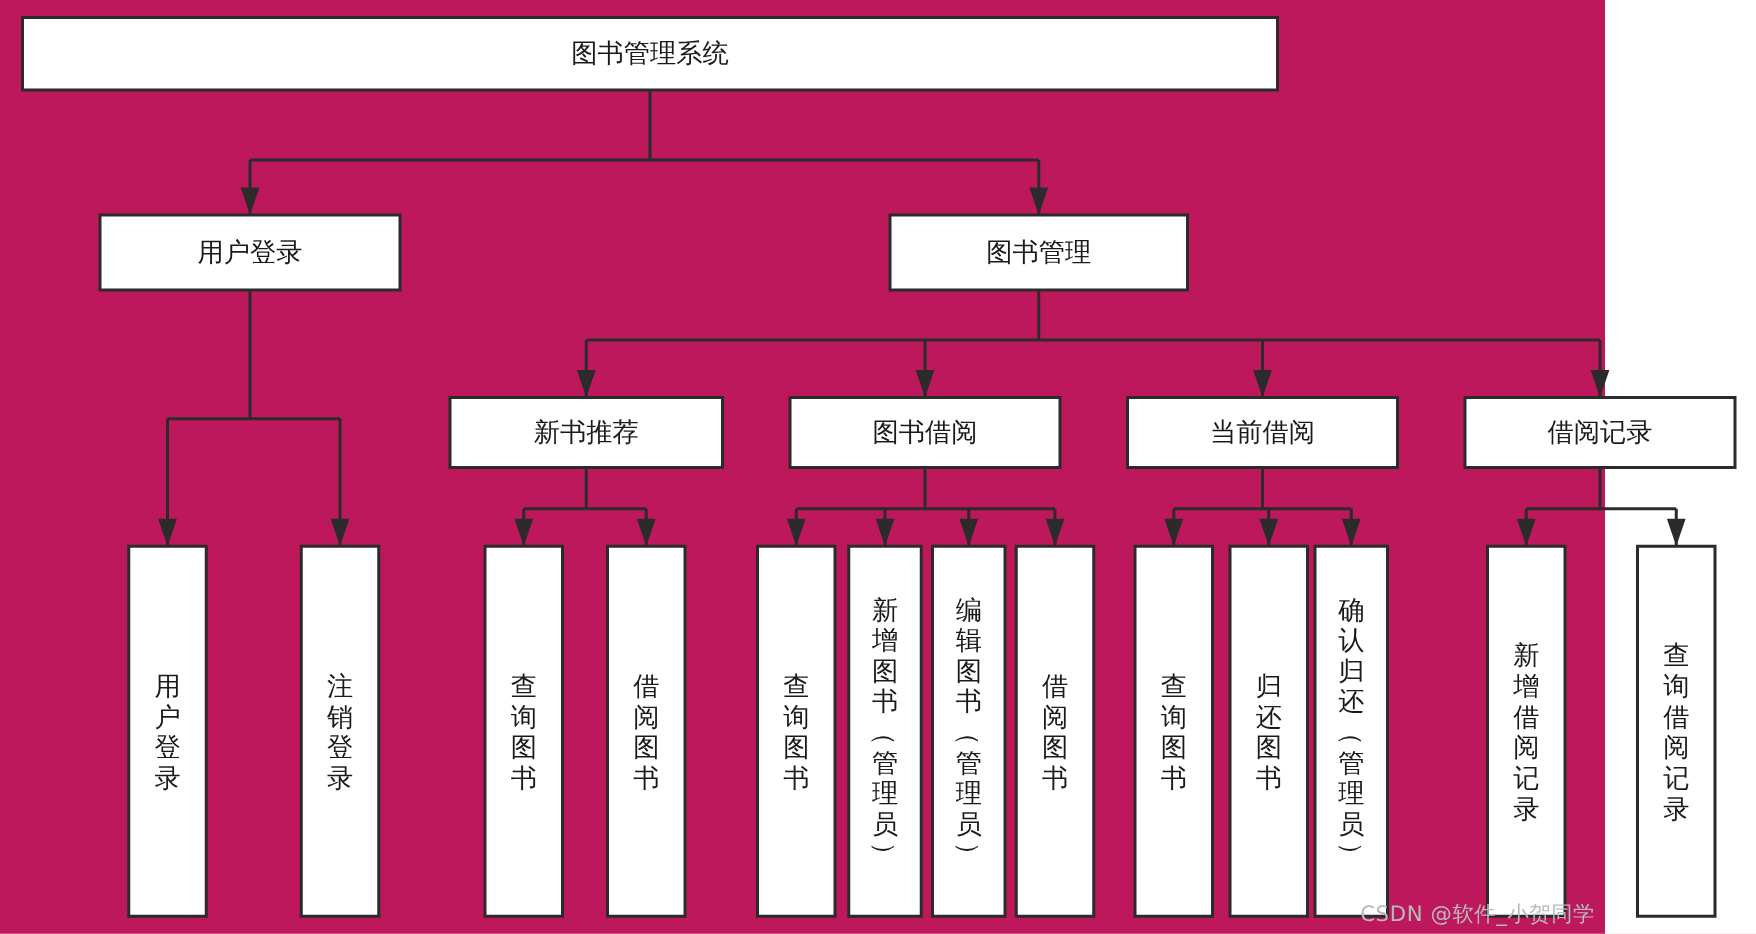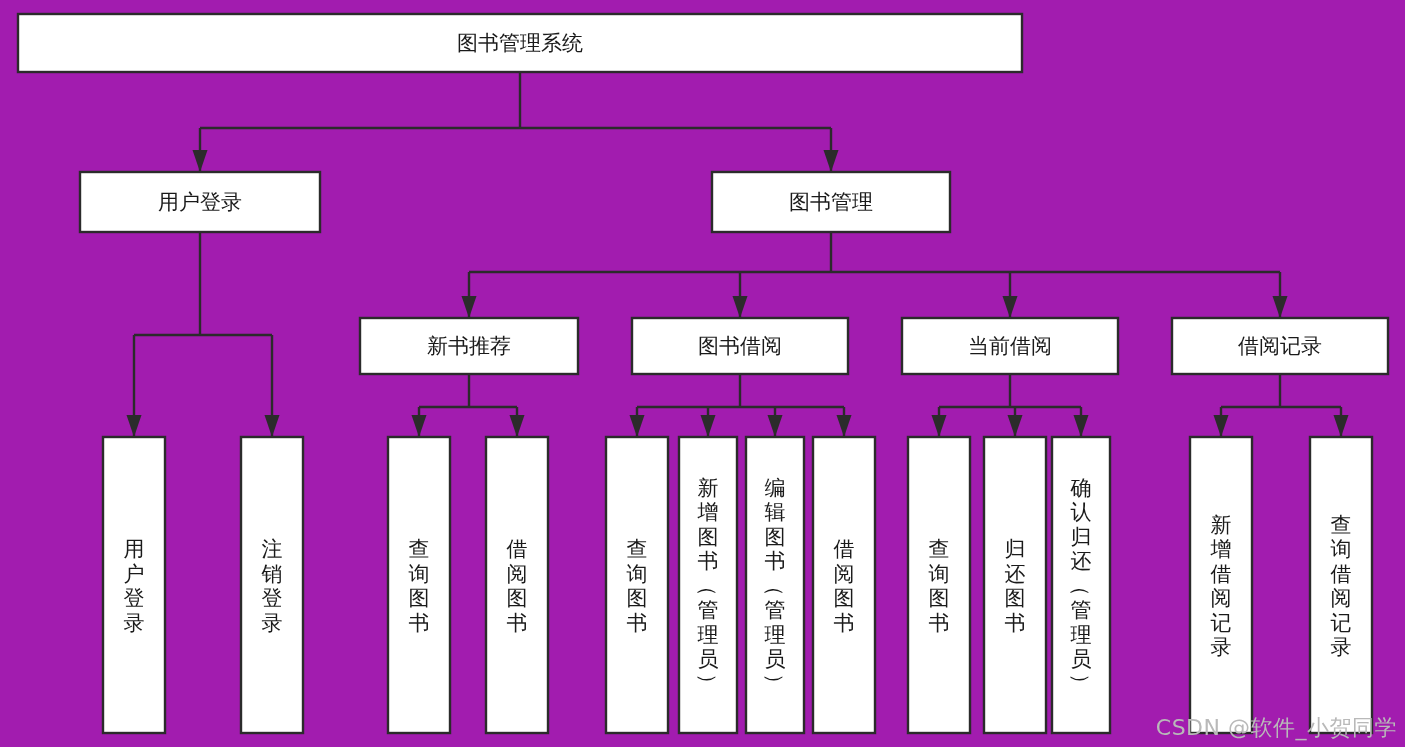--- a/index.html
+++ b/index.html
@@ -8,23 +8,23 @@
     background: #ffffff;
   }
   body {
     width: 1405px;
     height: 747px;
     font-family: "DejaVu Sans", "Liberation Sans", sans-serif;
     overflow: hidden;
   }
   #diagram-root {
     position: relative;
-    width: 1405px;
+    width: 1284px;
     height: 747px;
-    background: #a21caf;
+    background: #be185d;
   }
   svg#tree-svg {
     position: absolute;
     left: 0;
     top: 0;
     width: 1405px;
     height: 747px;
   }
   .node-box {
     fill: #ffffff;
@@ -51,21 +51,21 @@
   }
   .arrow-head {
     fill: #2b2b2b;
     stroke: none;
   }
   .watermark {
     position: absolute;
     right: 8px;
     bottom: 4px;
     font-family: "DejaVu Sans", "Liberation Sans", sans-serif;
-    font-size: 22px;
+    font-size: 17px;
     color: #b9b9b9;
     white-space: nowrap;
     letter-spacing: 0.5px;
     text-align: center;
   }
 </style>
 </head>
 <body>
 
 <div id="diagram-root">

